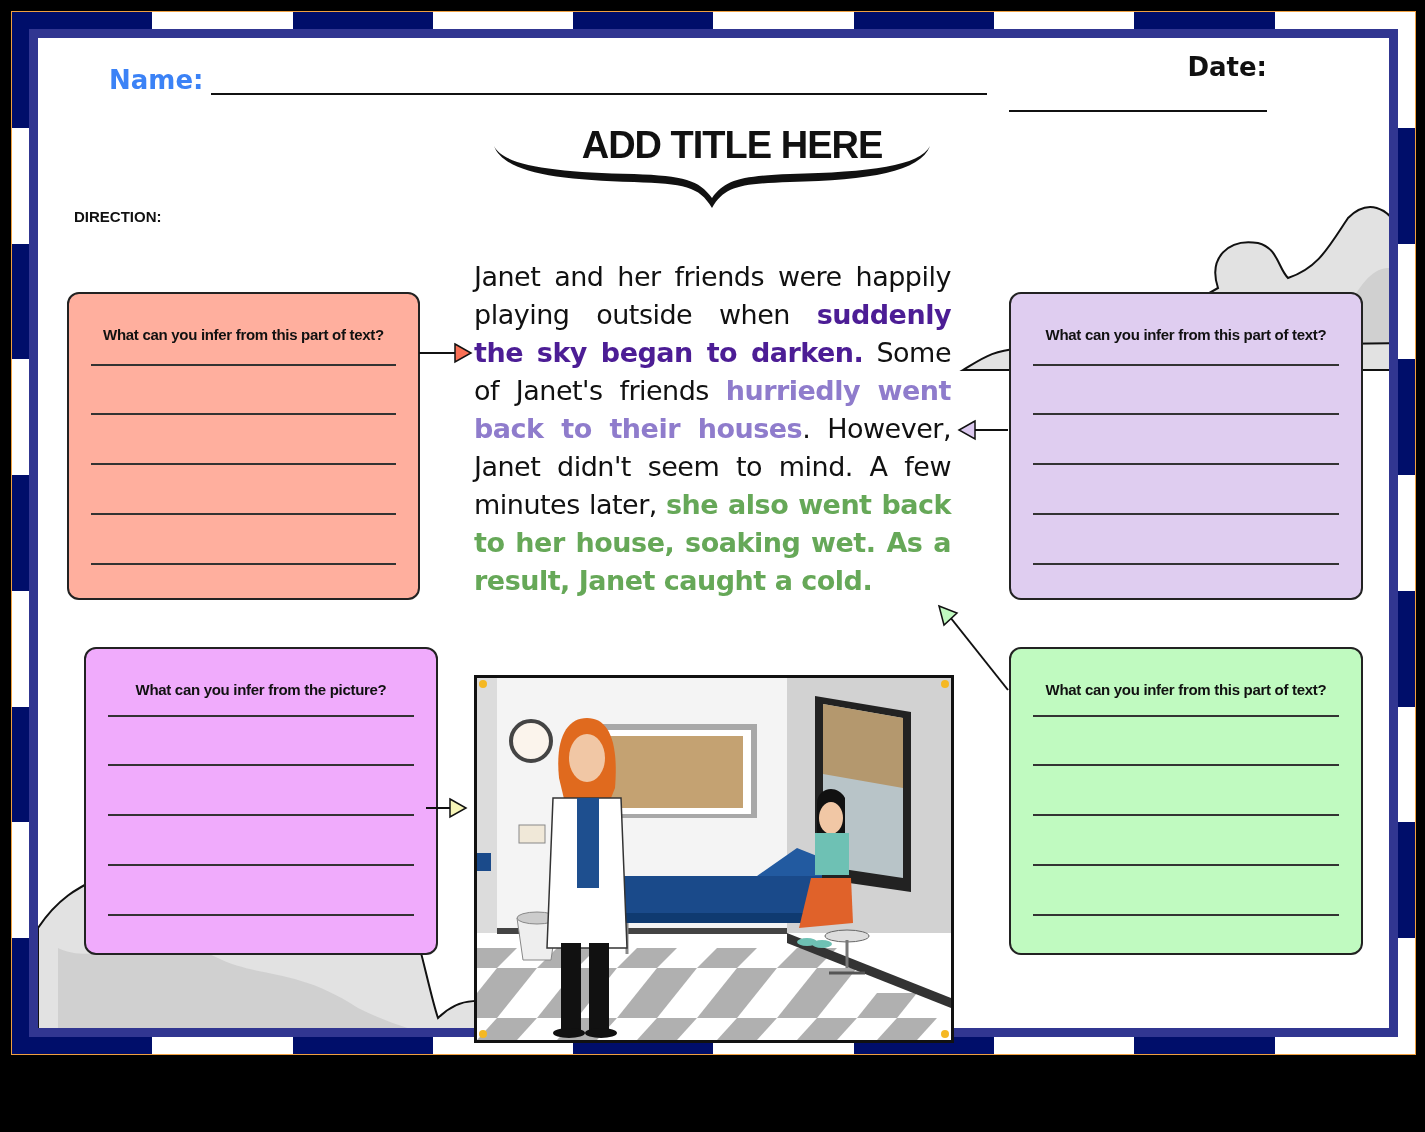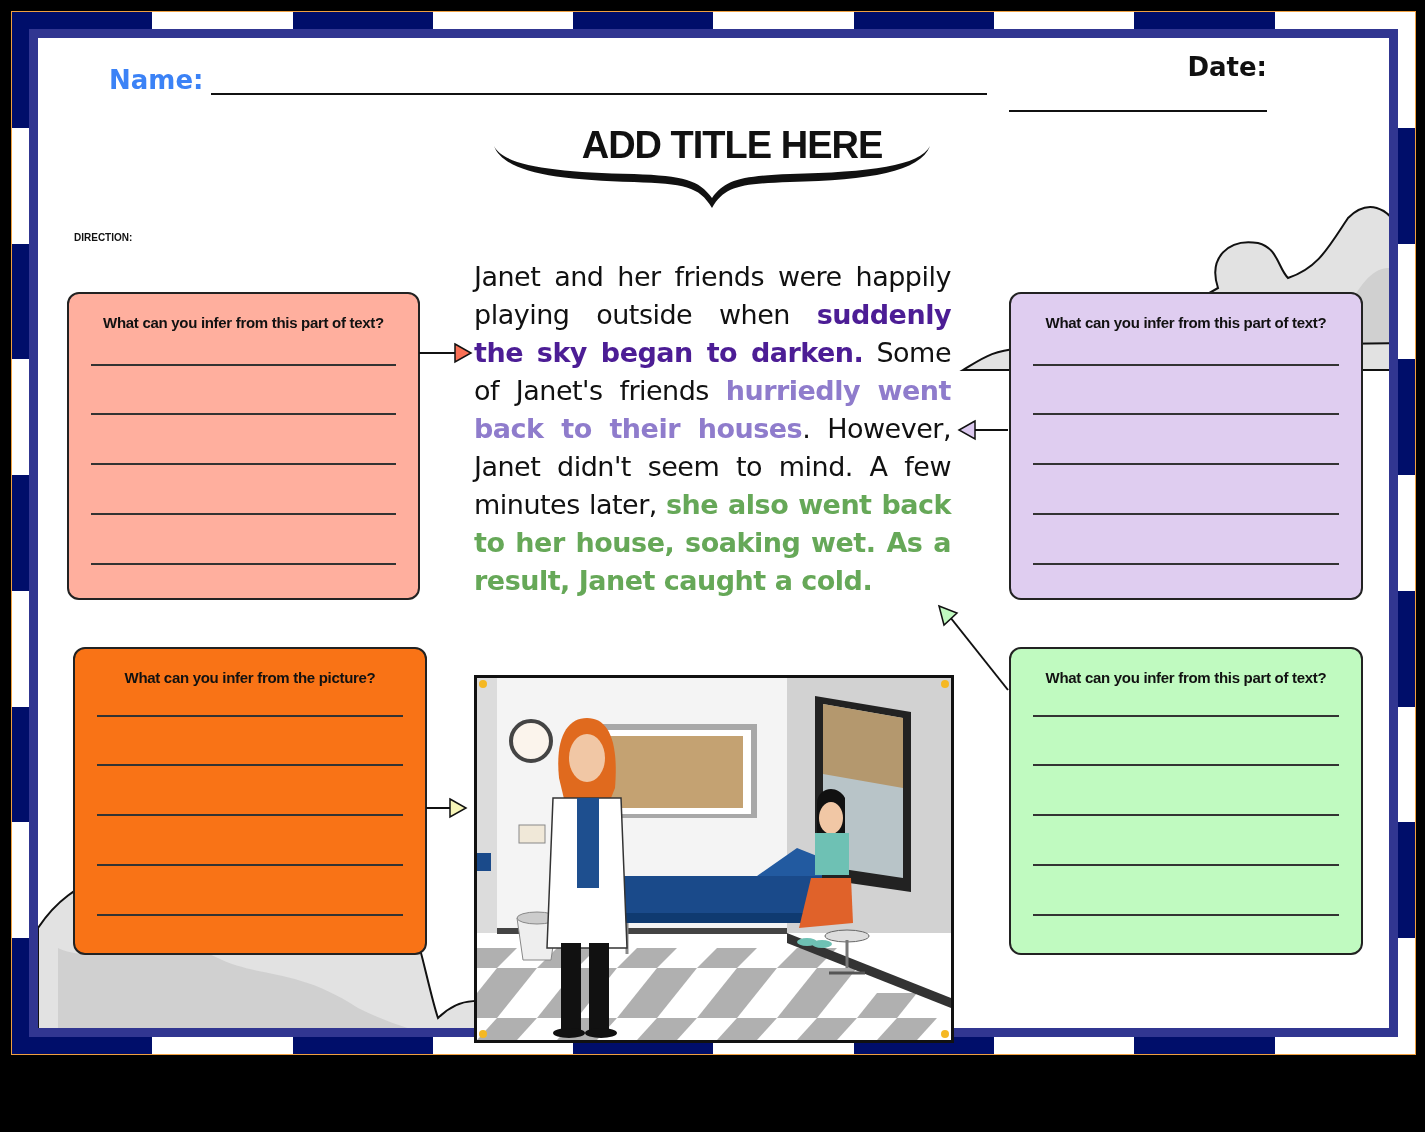--- a/index.html
+++ b/index.html
@@ -23,30 +23,30 @@
   .cloud { position: absolute; }
 
   .name-row { position: absolute; left: 97px; top: 40px; font-family: "DejaVu Sans", sans-serif; font-weight: bold; font-size: 26px; color: #3b82f6; display: flex; align-items: flex-end; margin-top: 13px; }
   .name-line { display: inline-block; width: 776px; border-bottom: 2px solid #111; margin-left: 8px; height: 30px; }
   .date-row { position: absolute; left: 993px; top: 40px; font-family: "DejaVu Sans", sans-serif; font-weight: bold; font-size: 26px; color: #111; display: flex; align-items: flex-end; flex-direction: column; }
   .date-line { display: inline-block; width: 258px; border-bottom: 2px solid #111; margin-left: 4px; height: 30px; }
 
   .title { position: absolute; left: 460px; top: 112px; width: 520px; text-align: center; font-family: "Liberation Sans", sans-serif; font-weight: bold; font-size: 38px; color: #111; letter-spacing: -1px; }
   .brace { position: absolute; left: 482px; top: 130px; }
 
-  .direction { position: absolute; left: 62px; top: 196px; font-family: "Liberation Sans", sans-serif; font-weight: bold; font-size: 10px; color: #111; margin-top: 24px; }
+  .direction { position: absolute; left: 62px; top: 196px; font-family: "Liberation Sans", sans-serif; font-weight: bold; font-size: 15px; color: #111; }
 
   .box { position: absolute; border: 2px solid #222; border-radius: 12px; }
-  .box .q { text-align: center; font-family: "Liberation Sans", sans-serif; font-weight: bold; font-size: 15px; color: #111; margin-top: 20px; letter-spacing: -0.3px; }
+  .box .q { text-align: center; font-family: "Liberation Sans", sans-serif; font-weight: bold; font-size: 15px; color: #111; margin-top: 32px; letter-spacing: -0.3px; }
   .box .lines { position: absolute; left: 22px; right: 22px; }
   .box .lines .ln { position: absolute; left: 0; right: 0; height: 2px; background: #333; }
 
   .box-red { left: 55px; top: 280px; width: 353px; height: 308px; background: #ffaf9e; }
   .box-purple { left: 997px; top: 280px; width: 354px; height: 308px; background: #dfcdf0; }
-  .box-yellow { left: 61px; top: 635px; width: 354px; height: 308px; background: #f97316; }
+  .box-yellow { left: 72px; top: 635px; width: 354px; height: 308px; background: #f0abfc; }
   .box-green { left: 997px; top: 635px; width: 354px; height: 308px; background: #c0fac0; }
 
   .passage { position: absolute; left: 462px; top: 246px; width: 477px; font-family: "DejaVu Sans", sans-serif; font-size: 27px; line-height: 38px; color: #111; text-align: justify; letter-spacing: -0.5px; }
   .passage .orange { color: #4c1d95; font-weight: bold; }
   .passage .purple { color: #8f7ccc; font-weight: bold; }
   .passage .green { color: #66a858; font-weight: bold; }
 
   .scene { position: absolute; left: 462px; top: 663px; width: 480px; height: 368px; border: 3px solid #111; background: #fff; overflow: hidden; }
 
   .connectors { position: absolute; left: 0; top: 0; width: 1425px; height: 1132px; pointer-events: none; }

